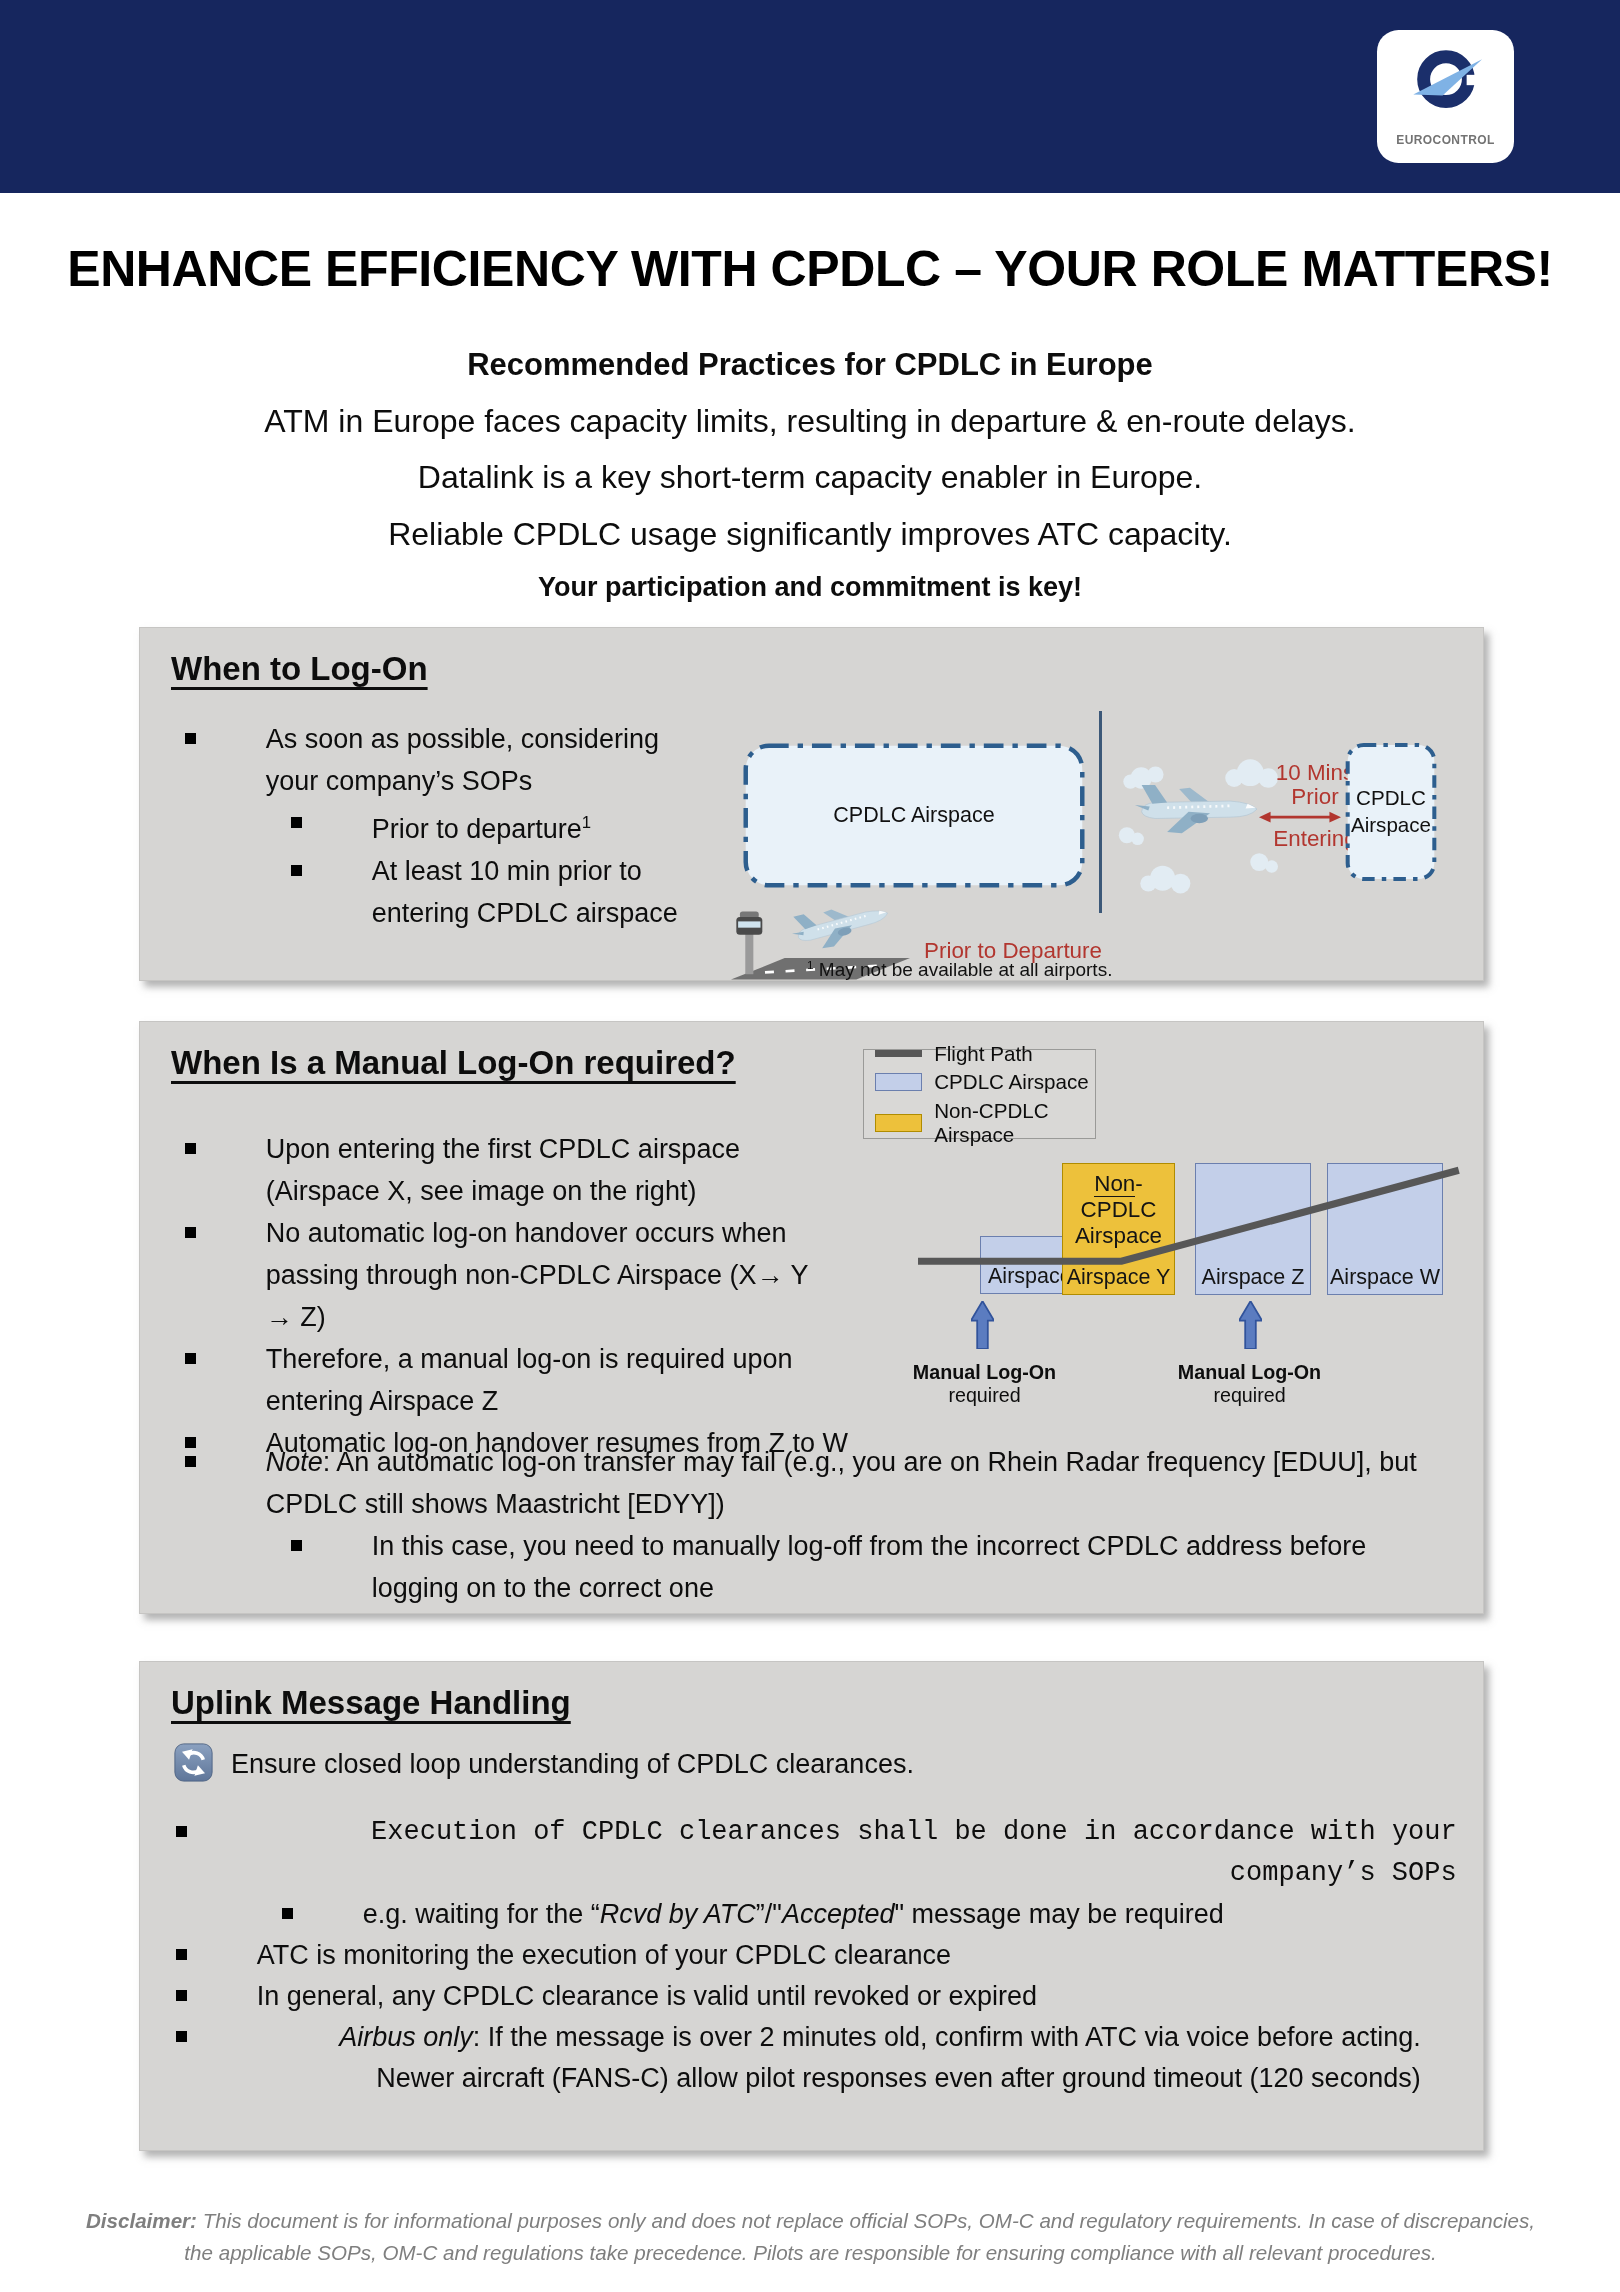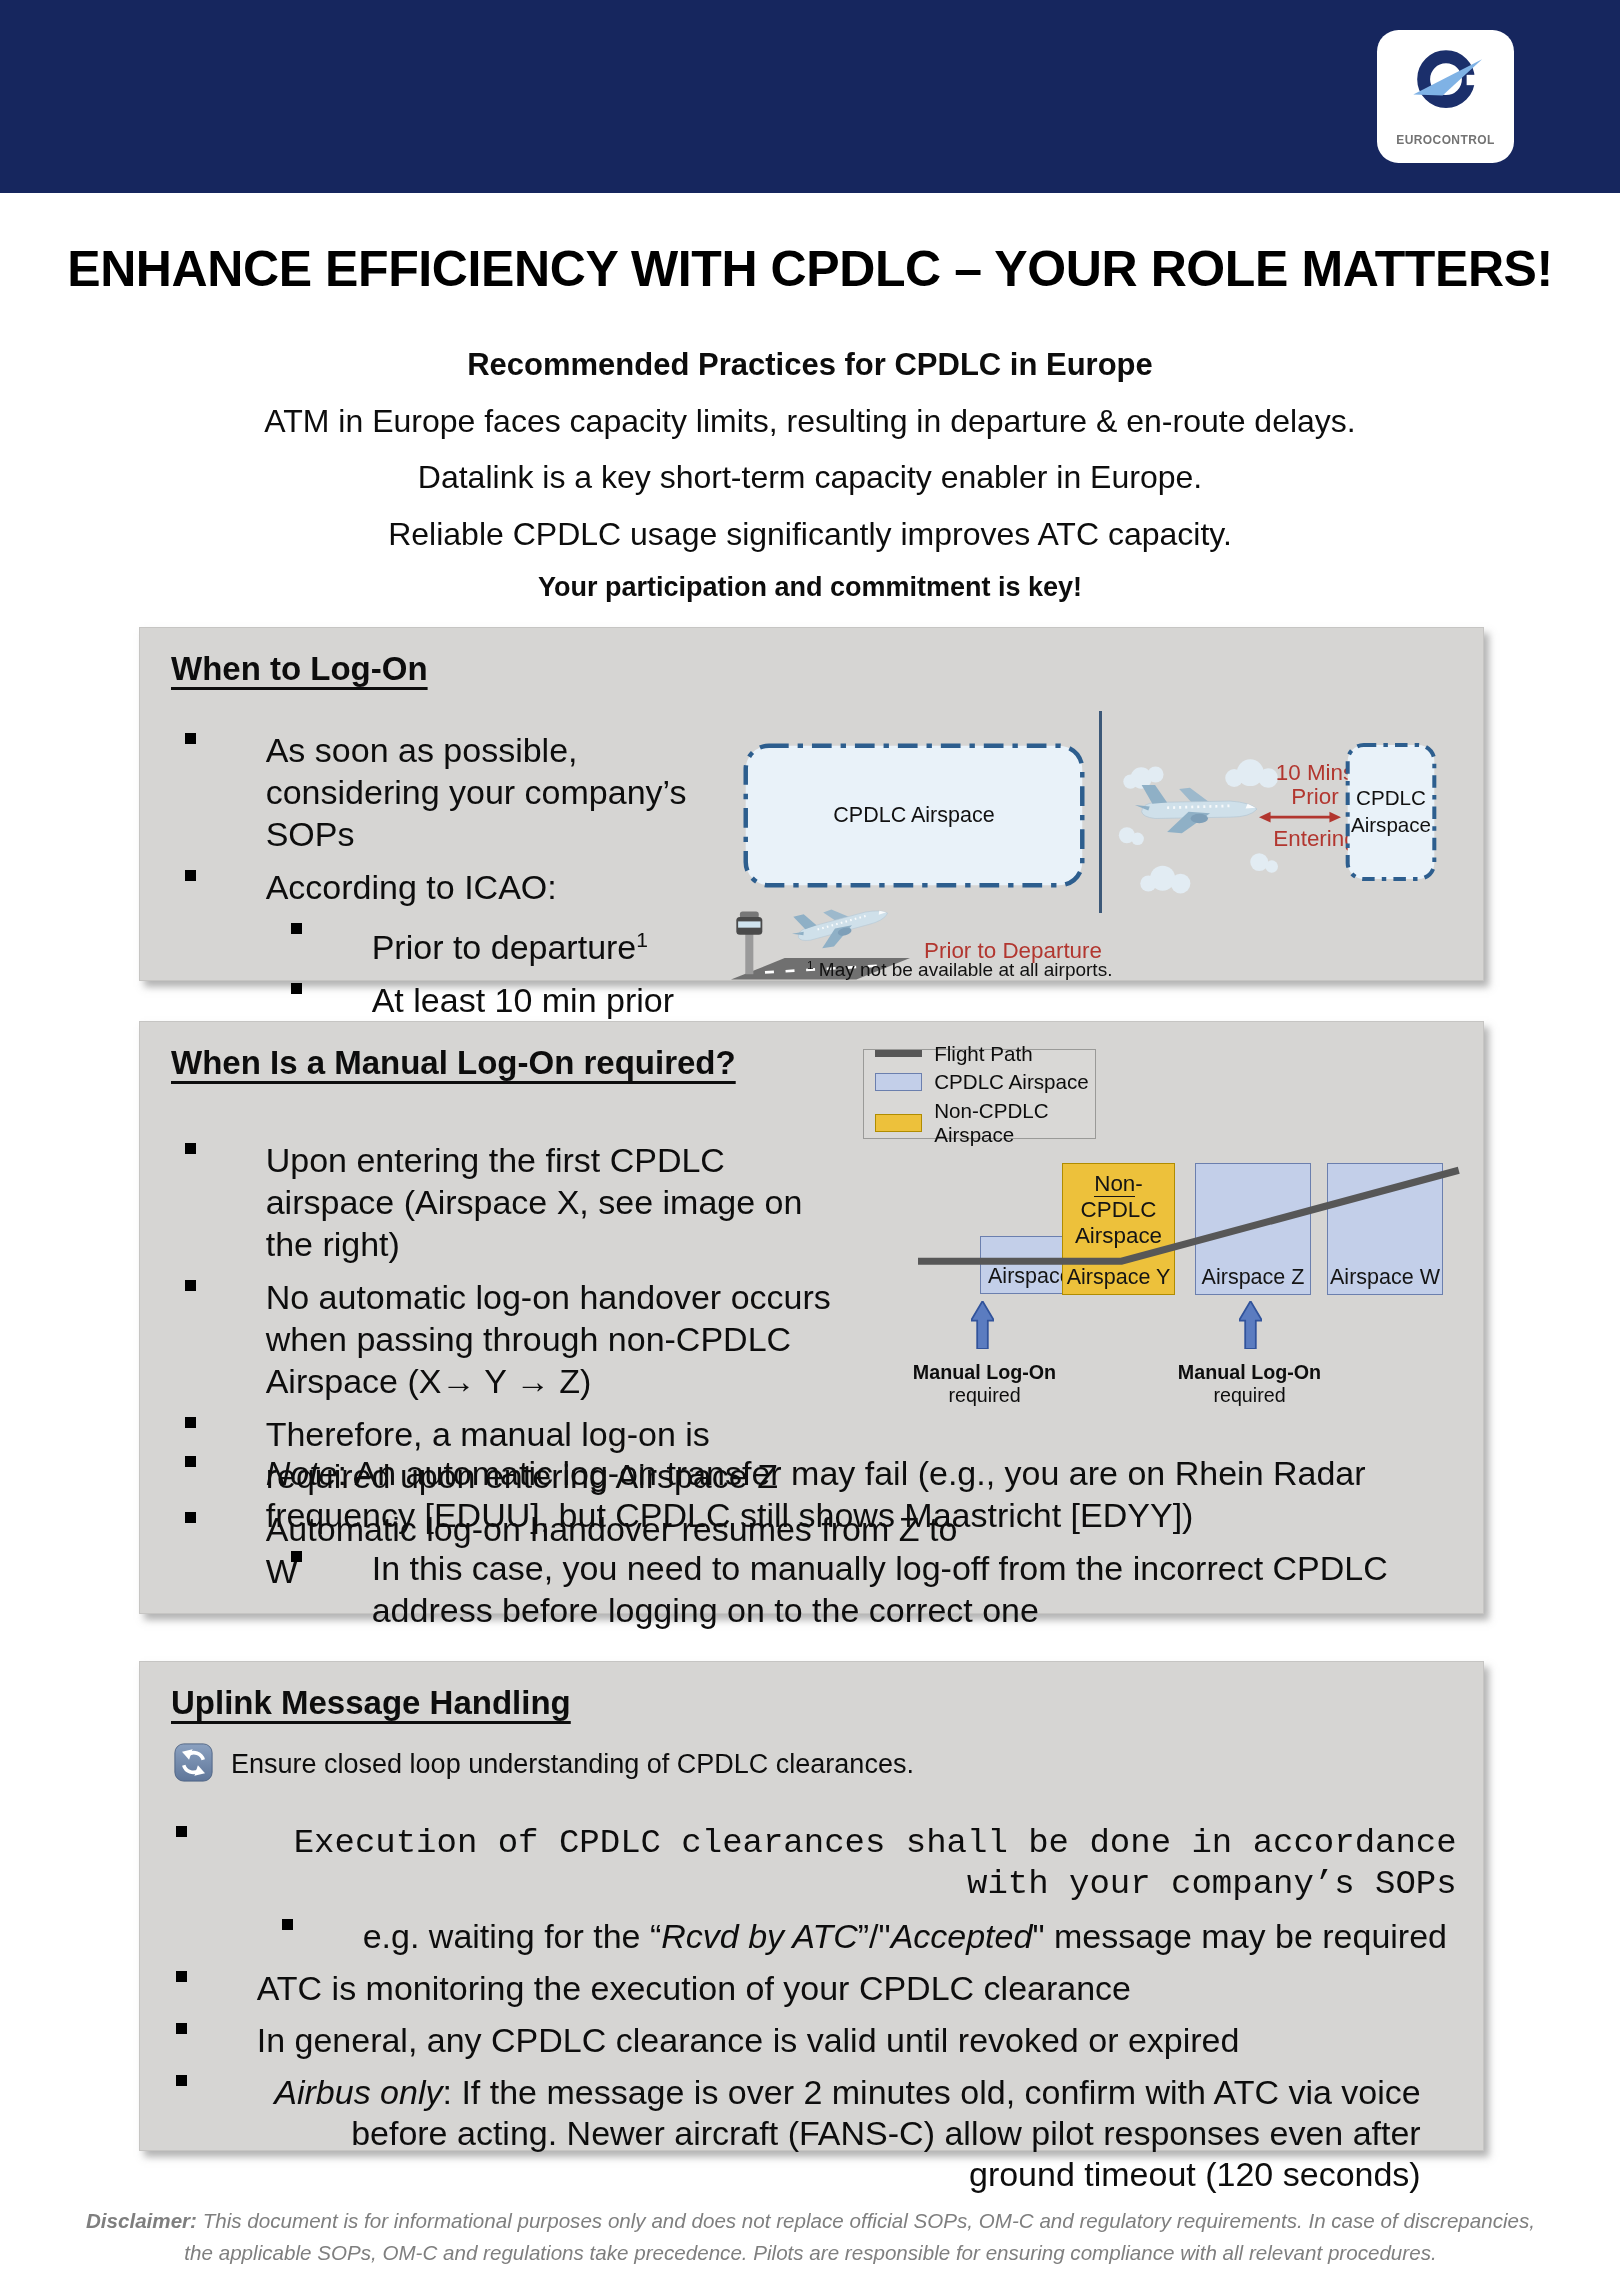--- a/index.html
+++ b/index.html
@@ -33,21 +33,21 @@
   .box2{top:1021px;height:591px;}
   .box3{top:1661px;height:488px;text-align:right;}
   .sec-title{position:absolute;left:31px;top:21.5px;font-size:33px;font-weight:bold;
              text-decoration:underline;text-decoration-thickness:2.7px;text-underline-offset:7.2px;white-space:nowrap;}
 
   
   .blist{position:absolute;display:flex;flex-direction:column;}
   .brow{display:flex;align-items:flex-start;}
   .sub{margin-left:106px;}
   .sq{flex:0 0 auto;width:10.7px;height:10.7px;background:#000;margin-top:15px;margin-right:70px;}
-  .btxt{font-size:34px;line-height:42px;margin-top:11px;}
+  .btxt{font-size:27px;line-height:42px;}
   sup{font-size:.62em;}
 
   
   .b1-list{left:45px;top:90px;}
   .w470{max-width:421px;} .w360{max-width:322px;}
   .dashed-box{position:absolute;}
   .dashed-box svg{position:absolute;left:0;top:0;}
   .dashed-label{position:absolute;inset:0;display:flex;align-items:center;justify-content:center;
                 text-align:center;font-size:21.5px;color:#111;}
   .big-dash{left:603px;top:115px;width:342px;height:145px;}
@@ -149,24 +149,20 @@
   <div class="intro i4">Your participation and commitment is key!</div>
 
   <div class="gbox box1">
     <div class="sec-title">When to Log-On</div>
 
     <div class="blist b1-list">
       <div class="brow">
         <span class="sq"></span>
         <span class="btxt w470">As soon as possible, considering your company’s SOPs</span>
       </div>
-      <div class="brow">
-        <span class="sq"></span>
-        <span class="btxt">According to ICAO:</span>
-      </div>
       <div class="brow sub">
         <span class="sq"></span>
         <span class="btxt"><span>Prior to departure</span><sup>1</sup></span>
       </div>
       <div class="brow sub">
         <span class="sq"></span>
         <span class="btxt w360">At least 10 min prior to entering CPDLC airspace</span>
       </div>
     </div>
 

